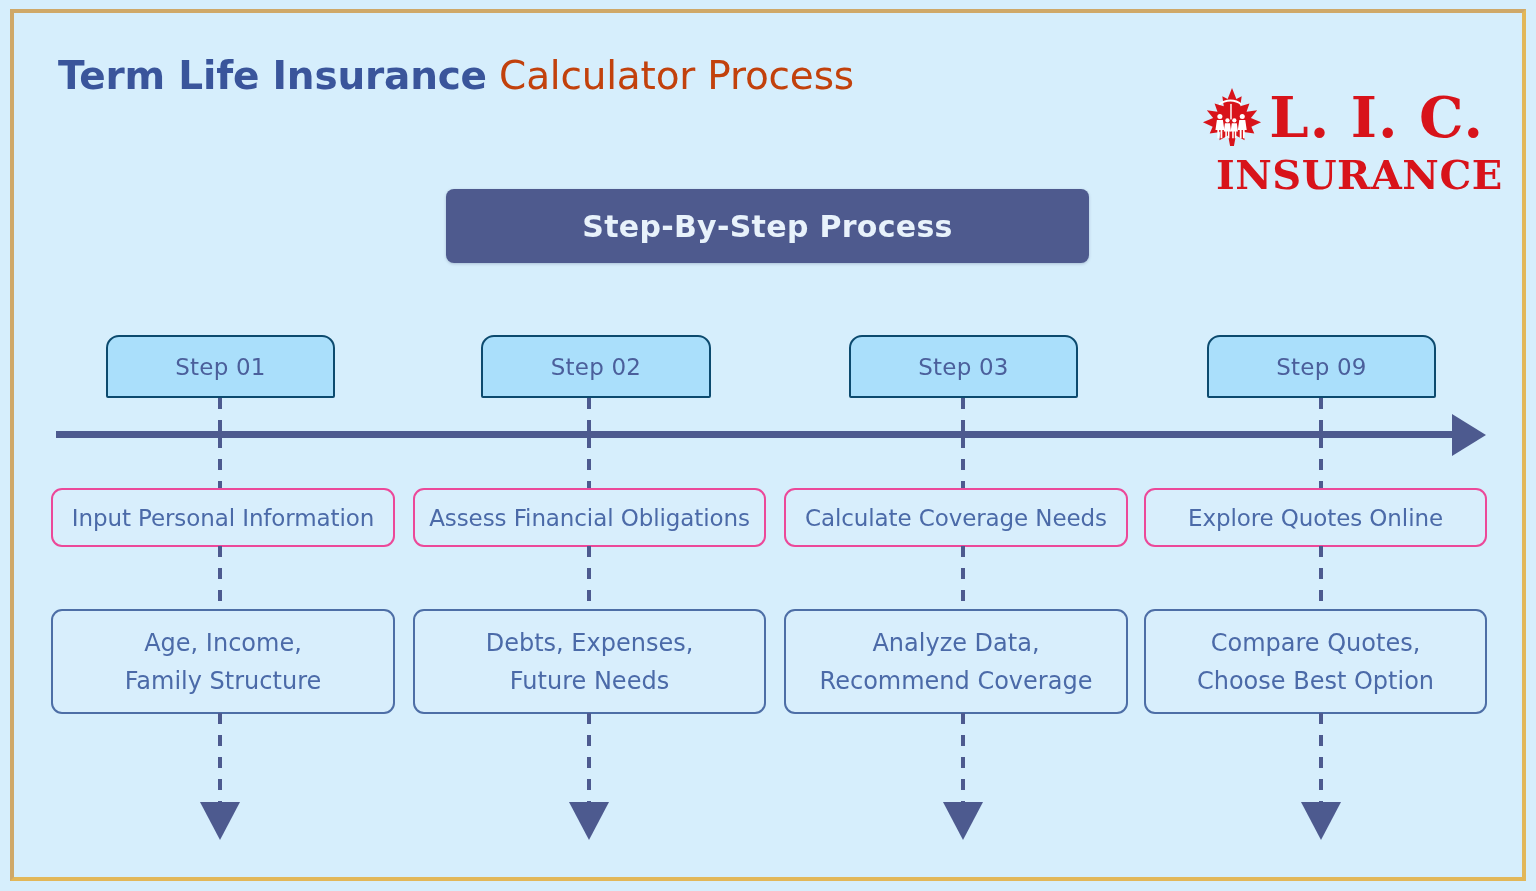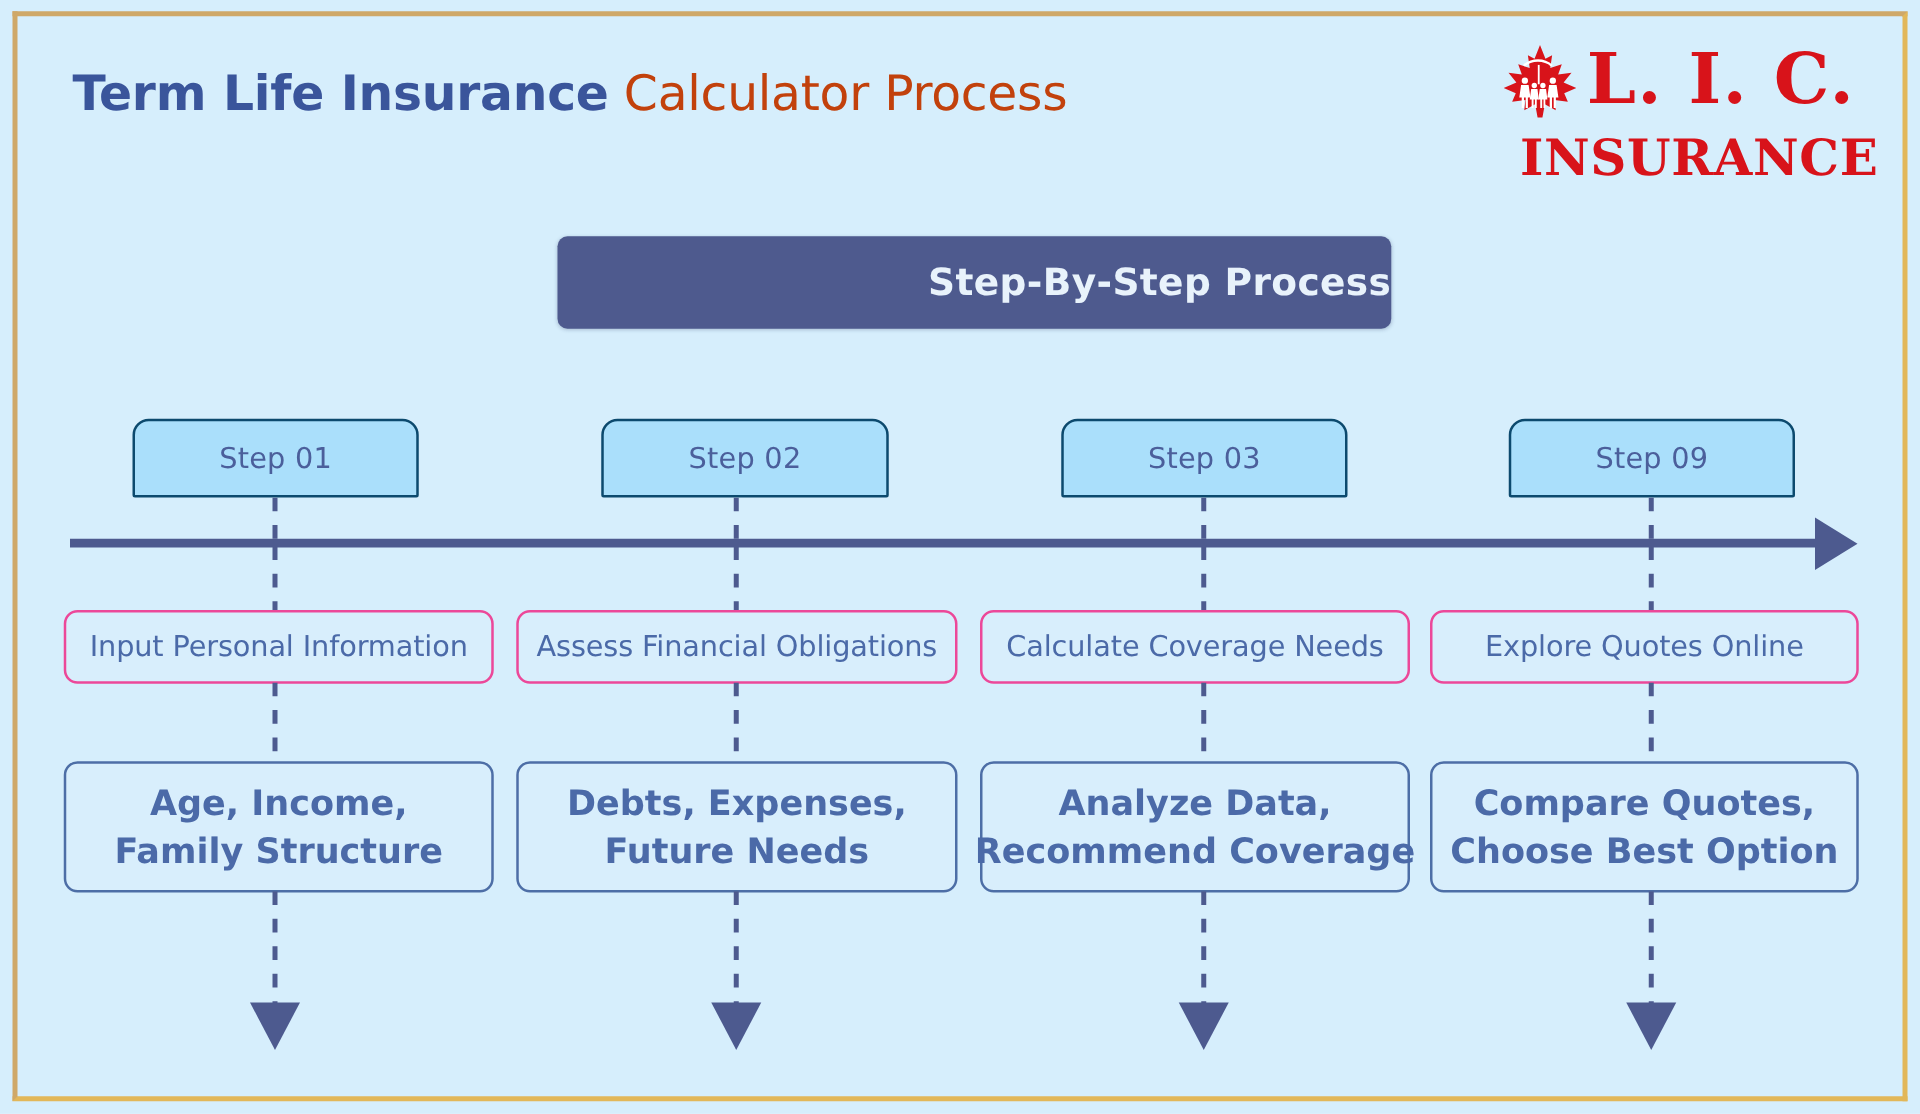--- a/index.html
+++ b/index.html
@@ -66,23 +66,25 @@
   
   .logo {
     position: absolute;
     right: 52px;
     top: 34px;
     width: 268px;
     height: 116px;
   }
   .logo-top {
     display: flex;
+    align-items: center;
     justify-content: flex-end;
     gap: 6px;
     height: 70px;
+    margin-top: 48px;
   }
   .leaf-wrap {
     width: 62px;
     height: 62px;
     position: relative;
     flex: none;
   }
   .logo-lic {
     font-family: "DejaVu Serif", "Liberation Serif", serif;
     font-weight: 700;
@@ -108,23 +110,22 @@
   .banner {
     position: absolute;
     left: 446px;
     top: 189px;
     width: 643px;
     height: 74px;
     background: #4e5a8e;
     border-radius: 8px;
     display: flex;
     align-items: center;
-    justify-content: flex-end;
+    justify-content: center;
     box-shadow: 0 1px 3px rgba(40,55,100,0.25);
-    padding-left: 24px;
   }
   .banner-text {
     color: #e8f2fb;
     font-size: 30px;
     font-weight: 700;
     letter-spacing: 0.3px;
   }
 
   
   .timeline-line {
@@ -200,22 +201,22 @@
     border: 2px solid #4d6ea6;
     border-radius: 11px;
     box-sizing: border-box;
     display: flex;
     flex-direction: column;
     align-items: center;
     justify-content: center;
   }
   .detail-line {
     color: #4b6aa8;
-    font-size: 28px;
-    font-weight: 700;
+    font-size: 24px;
+    font-weight: 400;
     line-height: 38px;
     white-space: nowrap;
   }
 
   
   .dash {
     position: absolute;
     width: 4px;
     background-image: linear-gradient(
       to bottom,

